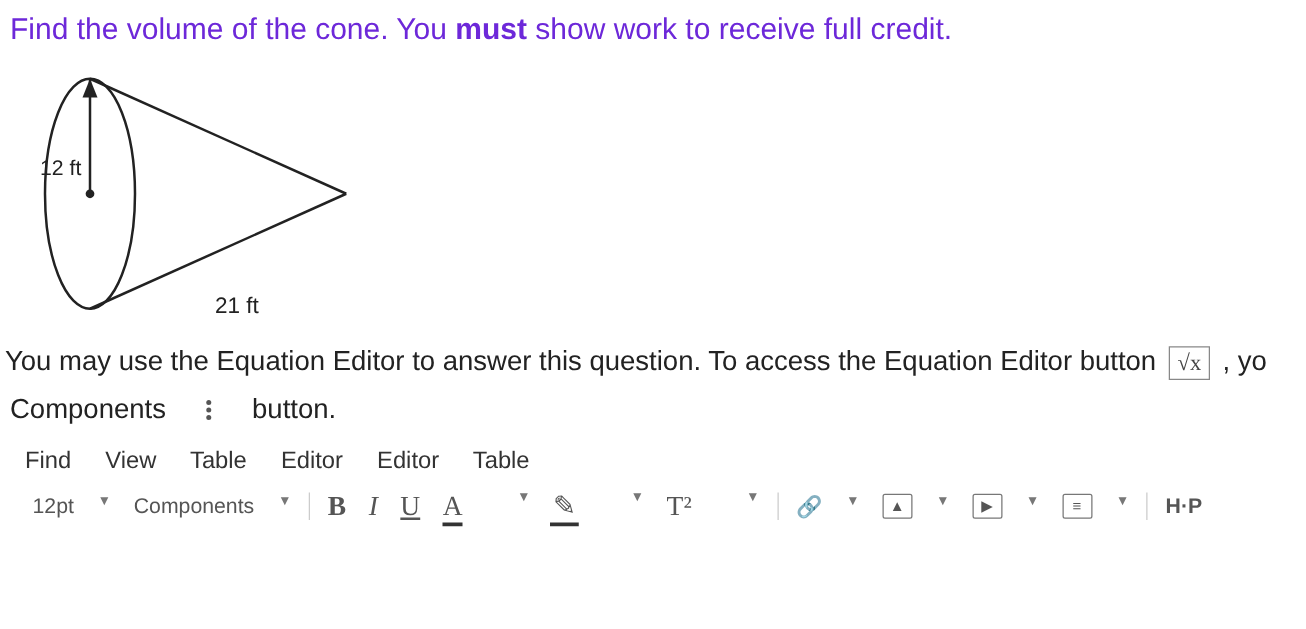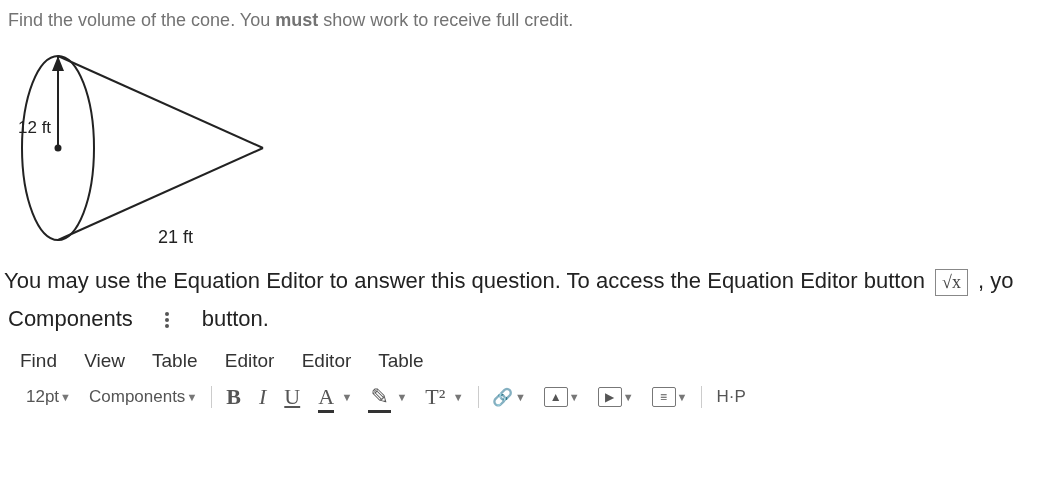--- a/index.html
+++ b/index.html
@@ -1,28 +1,28 @@
 <!DOCTYPE html>
 <html><head>
 <meta charset="utf-8">
 <style>
 *{box-sizing:border-box;margin:0;padding:0}
 body{width:1045px;height:503px;background:#fff;font-family:Arial,Helvetica,sans-serif;color:#222;overflow:hidden;position:relative}
-.question-text{font-size:18px;padding:10px 8px 8px 8px;color:#737373}
+.question-text{font-size:24px;padding:10px 8px 8px 8px;color:#6d28d9}
 .question-text b{font-weight:700}
-.diagram{padding:4px 0 10px 8px}
+.diagram{padding:4px 0 10px 22px}
 .hint-line{font-size:22px;padding:6px 8px 2px 4px;color:#222;white-space:nowrap}
 .sqrt-icon{display:inline-block;font-family:"Times New Roman",serif;border:1px solid #888;padding:2px 6px;font-size:18px;margin:0 4px;color:#444}
 .components-line{font-size:22px;padding:8px 26px 18px 8px;color:#222}
 .more-vert{display:inline-block;width:20px;text-align:center;vertical-align:middle}
 .more-vert span{display:block;width:4px;height:4px;background:#555;border-radius:50%;margin:2px auto}
 .editor-menubar{font-size:19px;color:#333;padding:0 20px 10px 20px}
 .editor-menubar span{margin-right:22px}
 .toolbar{display:flex;align-items:center;padding:0 20px;gap:6px;color:#555;font-size:17px}
-.tb-item{display:flex;align-items:center;gap:1px;padding:2px 6px}
+.tb-item{display:flex;gap:19px;padding:2px 6px}
 .serif{font-family:"Times New Roman",Georgia,serif;font-size:22px}
 .chev{font-size:11px;color:#777}
 .sep{width:1px;height:22px;background:#ccc;margin:0 2px}
 .icon-box{display:inline-flex;align-items:center;justify-content:center;width:24px;height:20px;border:1.5px solid #777;border-radius:2px;font-size:12px}
 .underline-a{position:relative}
 .underline-a::after{content:"";position:absolute;left:0;right:0;bottom:-3px;height:3px;background:#333}
 .highlight-mark{position:relative}
 .highlight-mark::after{content:"";position:absolute;left:-2px;right:-2px;bottom:-3px;height:3px;background:#333}
 svg text{font-family:Arial,Helvetica,sans-serif;fill:#222}
 </style>
@@ -111,16 +111,16 @@
   </div>
   <div class="tb-item">
     <span class="icon-box">▶</span>
     <span class="chev">▼</span>
   </div>
   <div class="tb-item">
     <span class="icon-box">≡</span>
     <span class="chev">▼</span>
   </div>
   <div class="sep"></div>
-  <div class="tb-item" style="font-weight:normal">
+  <div class="tb-item" style="font-weight:bold">
       <span>H·P</span>
     </div>
 </div>
 
 </body></html>

